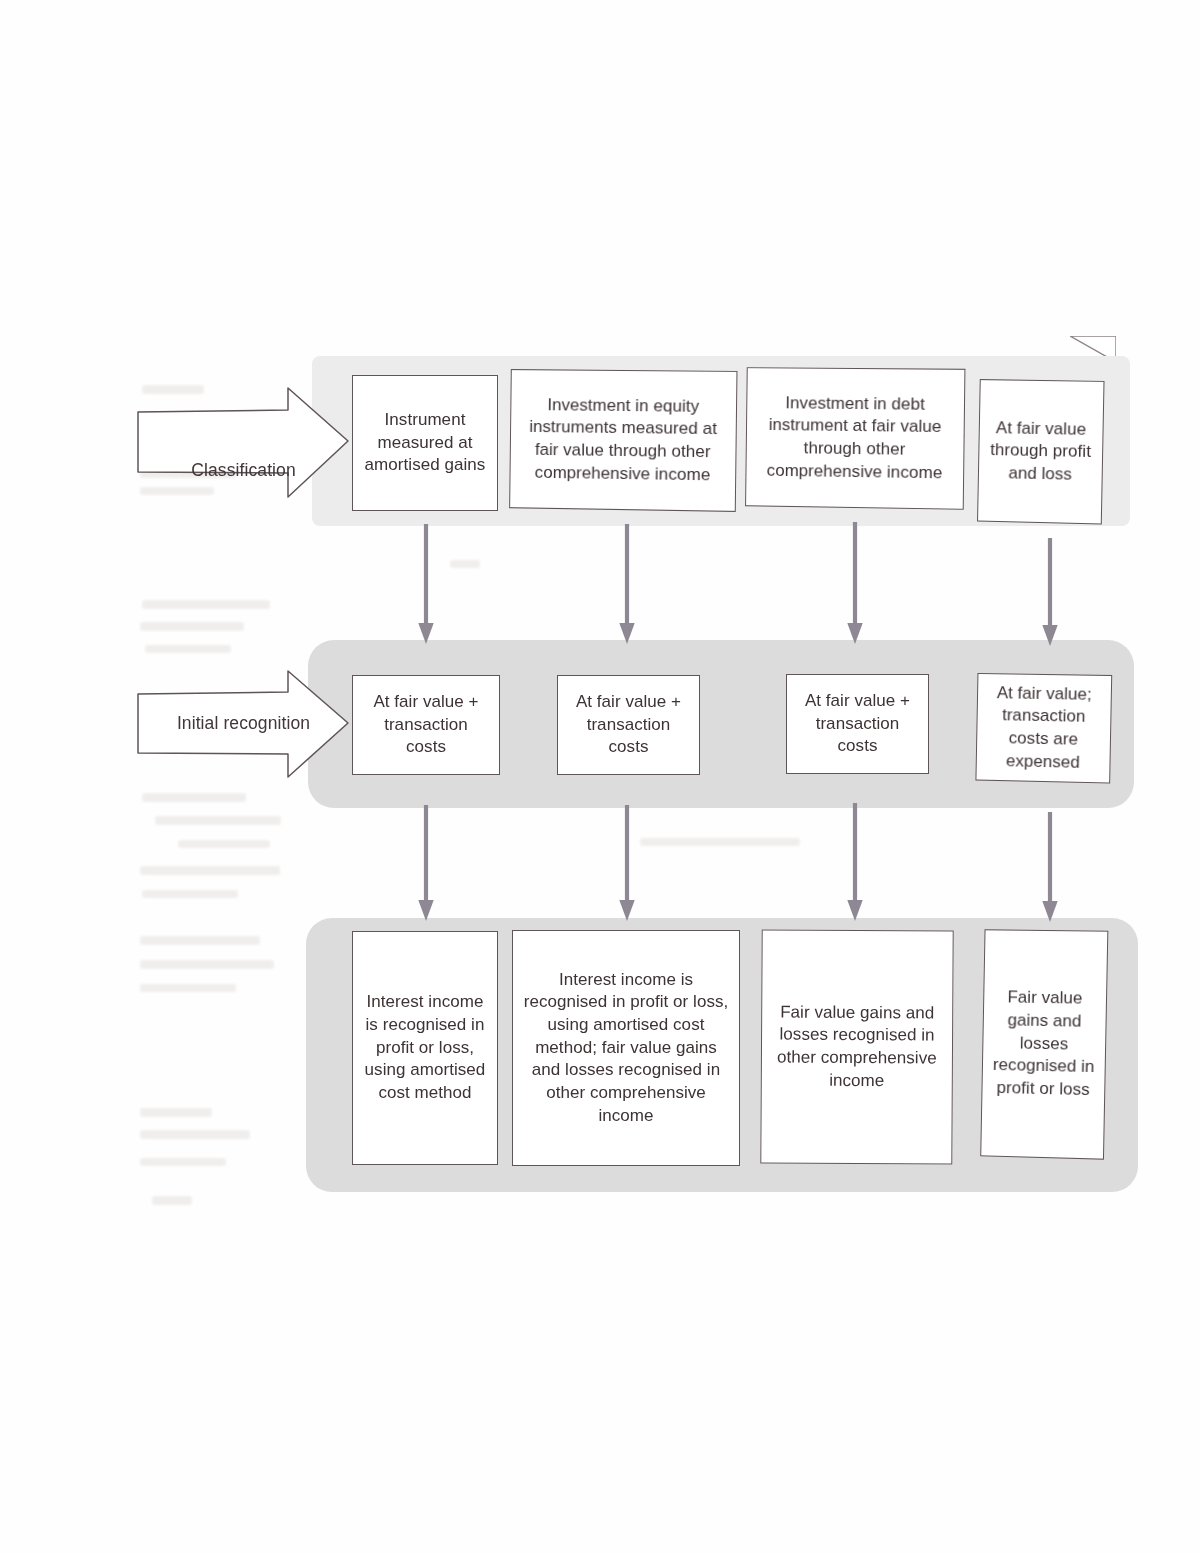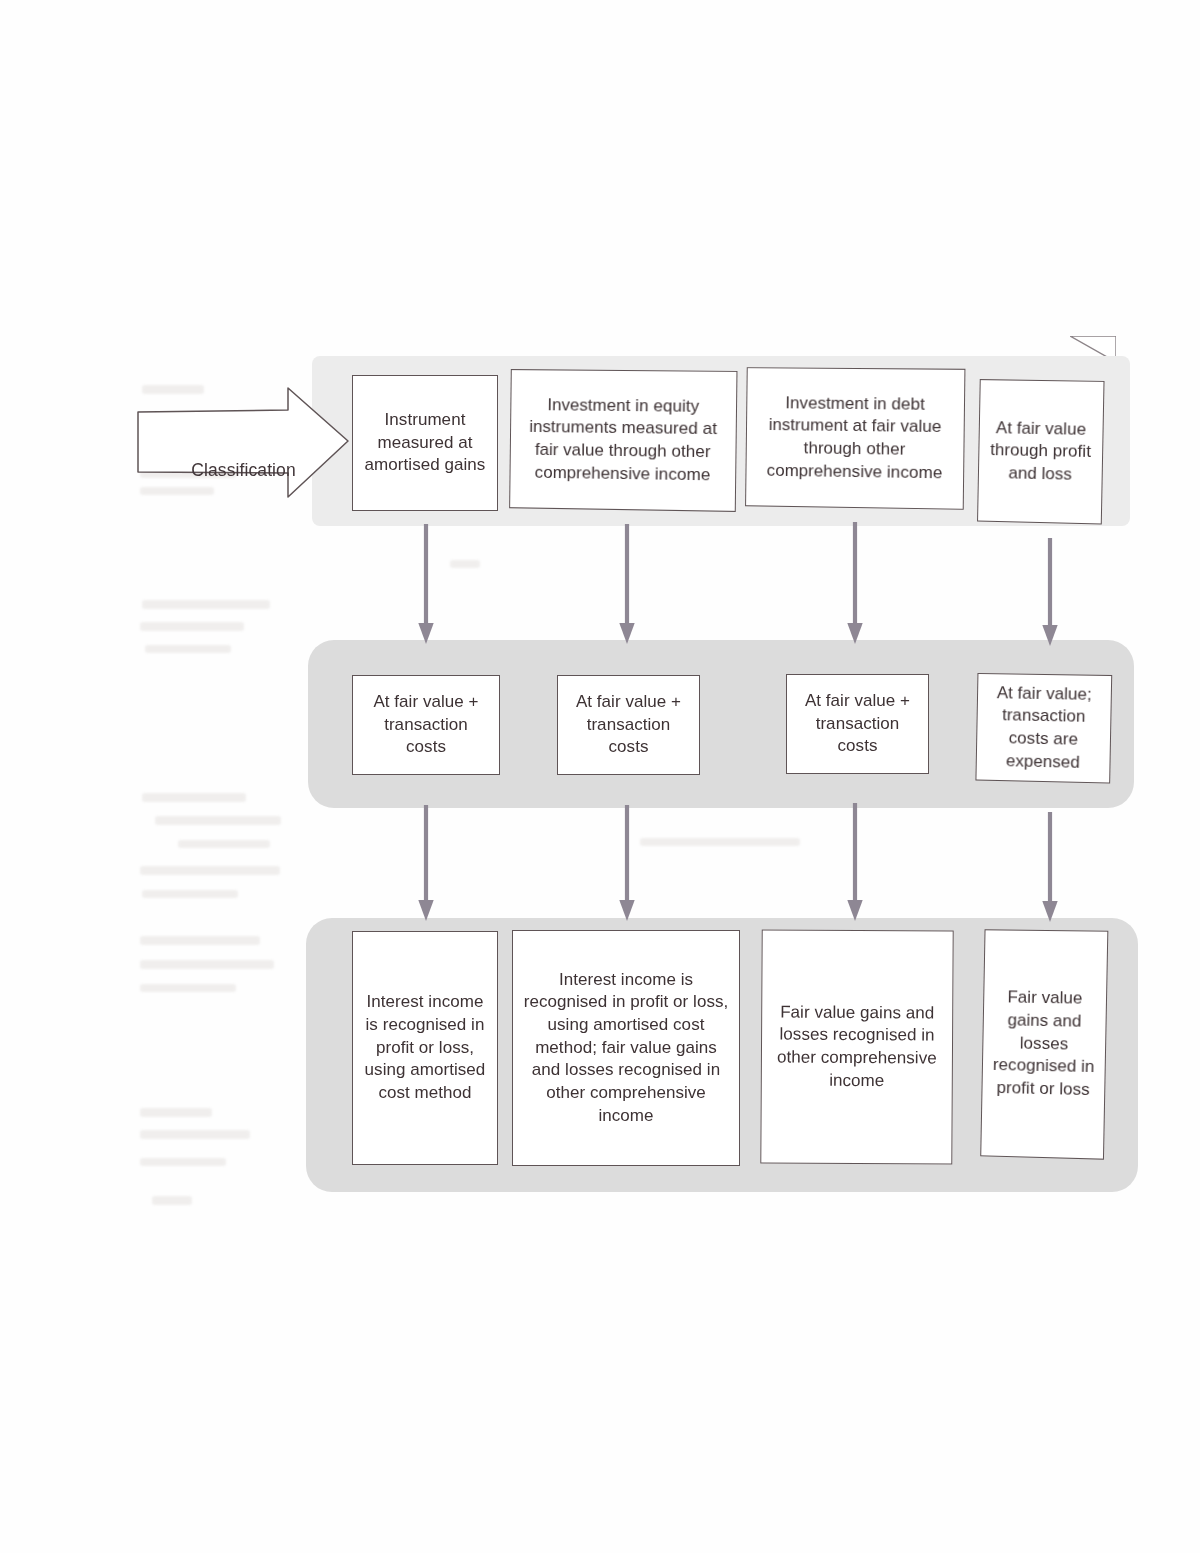--- a/index.html
+++ b/index.html
@@ -181,20 +181,26 @@
       <path d="M10 122 L2.3 101 L17.7 101 Z" fill="#8e8794"></path>
     </svg>
   </div>
   <div class="connector" style="left:1040px;top:538px;width:20px;height:110px;">
     <svg width="20" height="110" viewBox="0 0 20 110">
       <path d="M10 0 L10 90" stroke="#8e8794" stroke-width="4.2" fill="none"></path>
       <path d="M10 108 L2.3 87 L17.7 87 Z" fill="#8e8794"></path>
     </svg>
   </div>
 
+  <div class="side-arrow" style="left:136px;top:668px;width:215px;height:112px;">
+    <svg width="215" height="112" viewBox="0 0 215 112">
+      <path d="M2 26 L152 24 L152 3 L212 55 L152 109 L152 86 L2 85 Z" fill="#ffffff" stroke="#5f5456" stroke-width="1.5" stroke-linejoin="round"></path>
+    </svg>
+    <div class="side-arrow-label" style="top:45px;padding-right:62px;">Initial recognition</div>
+  </div>
 
   <div class="node" style="left:352px;top:675px;width:148px;height:100px;">
     <span>At fair value + transaction costs</span>
   </div>
 
   <div class="node" style="left:557px;top:675px;width:143px;height:100px;">
     <span>At fair value + transaction costs</span>
   </div>
 
   <div class="node" style="left:786px;top:674px;width:143px;height:100px;">

